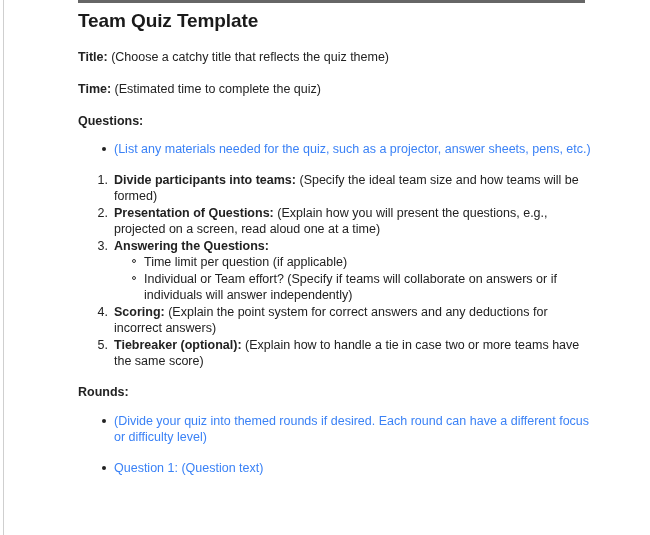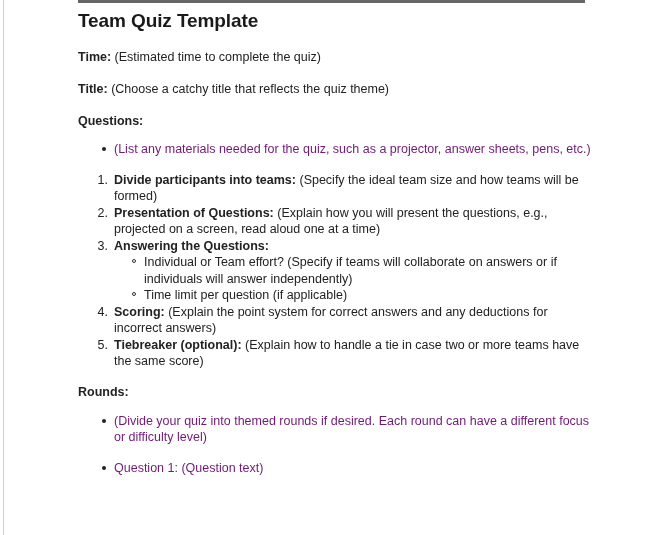--- a/index.html
+++ b/index.html
@@ -93,21 +93,21 @@
     list-style: none;
     margin: 0 0 14px 0;
     padding: 0;
   }
   ul.bullets > li {
     position: relative;
     padding-left: 36px;
     font-size: 12.5px;
     line-height: 1.32;
     margin-bottom: 1px;
-    color: #701a75;
+    color: #3b82f6;
     margin-top: 8px;
   }
   ul.bullets > li::before {
     content: "";
     position: absolute;
     left: 24px;
     top: 6px;
     width: 4px;
     height: 4px;
     border-radius: 50%;
@@ -170,50 +170,50 @@
 
 <div class="left-rule"></div>
 <div class="top-bar"></div>
 
 <div class="page">
   <div class="content">
 
     <h1 class="doc-title">Team Quiz Template</h1>
 
     <p class="field-line">
+      <span class="lbl">Title:</span>
+      <span>(Choose a catchy title that reflects the quiz theme)</span>
+    </p>
+
+    <p class="field-line">
       <span class="lbl">Time:</span>
       <span>(Estimated time to complete the quiz)</span>
     </p>
 
-    <p class="field-line">
-      <span class="lbl">Title:</span>
-      <span>(Choose a catchy title that reflects the quiz theme)</span>
-    </p>
-
     <p class="section-head">Questions:</p>
 
     <ul class="bullets">
       <li>(List any materials needed for the quiz, such as a projector, answer sheets, pens, etc.)</li>
     </ul>
 
 
     <ol class="numbers">
       <li>
         <span class="lbl">Divide participants into teams:</span>
         <span>(Specify the ideal team size and how teams will be formed)</span>
       </li>
       <li>
         <span class="lbl">Presentation of Questions:</span>
         <span>(Explain how you will present the questions, e.g., projected on a screen, read aloud one at a time)</span>
       </li>
       <li>
         <span class="lbl">Answering the Questions:</span>
         <ul class="circles">
+          <li>Time limit per question (if applicable)</li>
           <li>Individual or Team effort? (Specify if teams will collaborate on answers or if individuals will answer independently)</li>
-          <li>Time limit per question (if applicable)</li>
         </ul>
       </li>
       <li>
         <span class="lbl">Scoring:</span>
         <span>(Explain the point system for correct answers and any deductions for incorrect answers)</span>
       </li>
       <li>
         <span class="lbl">Tiebreaker (optional):</span>
         <span>(Explain how to handle a tie in case two or more teams have the same score)</span>
       </li>

